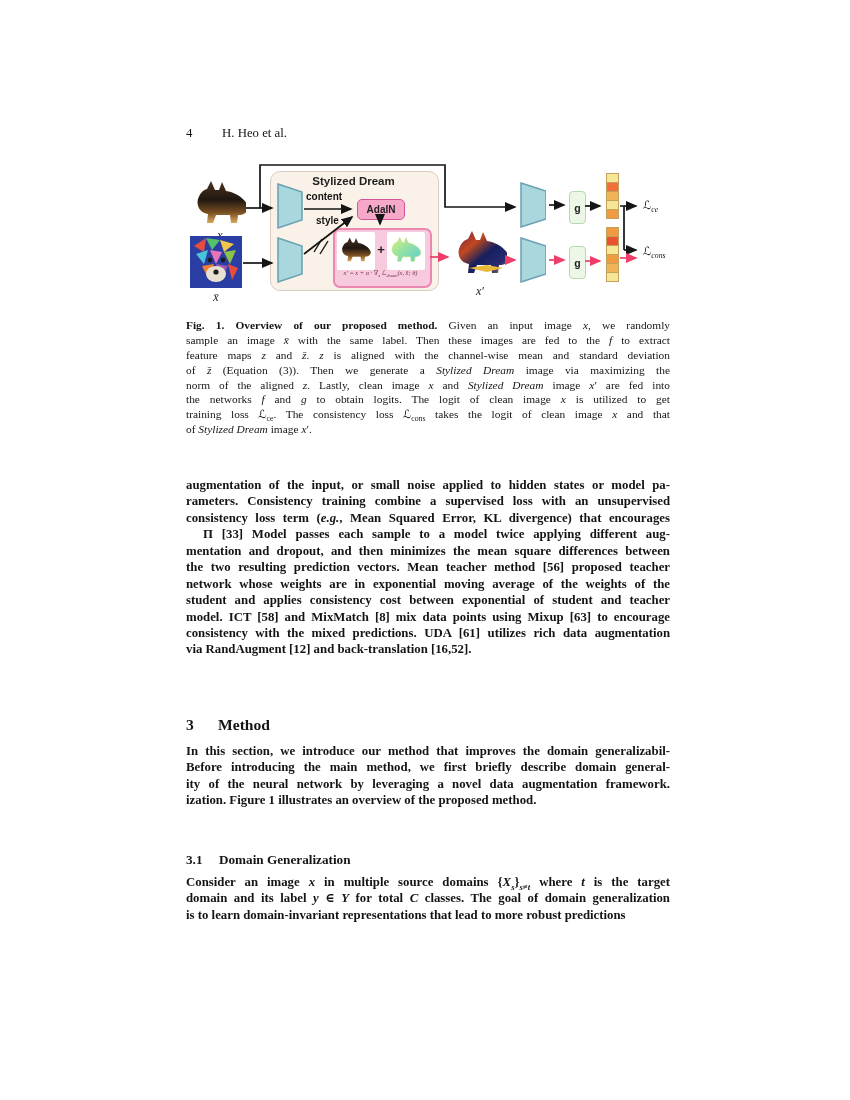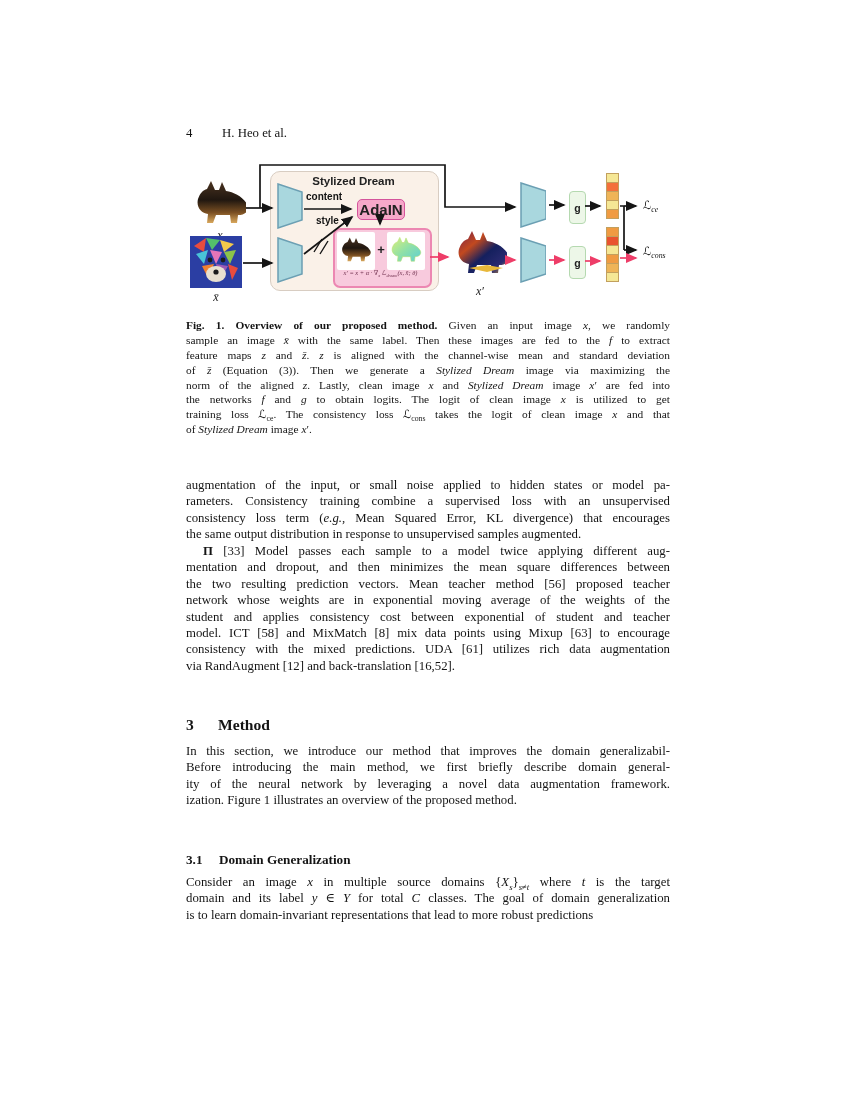--- a/index.html
+++ b/index.html
@@ -15,39 +15,39 @@
   #figsvg{position:absolute;left:0;top:0;z-index:3;}
   .sdbox{left:90px;top:13px;width:167px;height:118px;background:#faf1e8;
          border:1.5px solid #d8cdc2;border-radius:10px;z-index:1;}
   .sdtitle{left:90px;top:17px;width:167px;text-align:center;font-family:"Liberation Sans","DejaVu Sans",sans-serif;
            font-weight:bold;font-size:11.5px;color:#222;z-index:2;}
   .enc{width:26px;height:46px;z-index:2;}
   .enclabel{position:absolute;left:0;top:0;width:20px;height:46px;display:flex;align-items:center;justify-content:center;
             font-family:"Liberation Sans","DejaVu Sans",sans-serif;font-weight:bold;font-size:11px;color:#1c3d4d;}
   .adain{left:177px;top:41px;width:46px;height:19px;background:#f6a8c9;border:1.5px solid #d4549b;border-radius:5px;
          display:flex;align-items:center;justify-content:center;font-family:"Liberation Sans","DejaVu Sans",sans-serif;
-         font-weight:bold;font-size:15px;color:#222;z-index:2;}
+         font-weight:bold;font-size:10px;color:#222;z-index:2;}
   .pinkbox{left:153px;top:70px;width:95px;height:56px;background:#f8cadd;border:2px solid #ec87b2;border-radius:7px;z-index:2;}
   .dreamimg{width:38px;height:38px;background:#ffffff;border-radius:2px;z-index:4;display:flex;align-items:center;justify-content:center;}
   .plussign{left:193px;top:84px;width:16px;text-align:center;font-family:"Liberation Sans",sans-serif;
             font-weight:bold;font-size:13px;color:#222;z-index:4;}
   .formula{left:153px;top:111px;width:95px;text-align:center;font-size:6.4px;font-style:italic;color:#70304e;z-index:4;}
   .gbox{width:15px;height:31px;background:#edf7e8;border:1.3px solid #b5d9b0;border-radius:4px;
         display:flex;align-items:center;justify-content:center;font-family:"Liberation Sans","DejaVu Sans",sans-serif;
         font-weight:bold;font-size:10.5px;color:#222;z-index:2;}
   .logits{width:13px;z-index:2;}
   .lcell{width:11px;height:8px;border:1px solid #c2a05e;margin-top:-1px;}
   .mathlbl{font-style:italic;font-size:12px;color:#222;z-index:2;}
   .losslbl{font-size:11.5px;font-style:italic;z-index:4;}
   .scr{font-family:"DejaVu Sans",sans-serif;font-style:italic;}
   sub{font-size:0.68em;}
   
   #caption{top:318px;left:186px;width:484px;}
   #caption .tline{height:14.9px;line-height:14.9px;font-size:11.4px;}
-  .bodyblock{left:186px;width:484px;}
+  .bodyblock{left:186px;width:484px;font-weight:bold;}
   #bodytext{top:477px;}
   #para3{top:743px;}
   #para4{top:874px;}
   .tline{height:16.45px;line-height:16.45px;font-size:12.8px;text-align:justify;overflow:visible;white-space:nowrap;}
   .tline.just{white-space:normal;text-align-last:justify;overflow:hidden;}
   #para2block .tline:first-child{text-indent:17px;}
   .heading{left:186px;font-weight:bold;margin-top:10px;}
   #sec3{top:706px;font-size:15.6px;}
   #sec31{top:842px;font-size:13.2px;}
   .heading .num{display:inline-block;}
@@ -221,21 +221,20 @@
     <div class="tline just">the networks <i>f</i> and <i>g</i> to obtain logits. The logit of clean image <i>x</i> is utilized to get</div>
     <div class="tline just">training loss <span class="scr">ℒ</span><sub>ce</sub>. The consistency loss <span class="scr">ℒ</span><sub>cons</sub> takes the logit of clean image <i>x</i> and that</div>
     <div class="tline">of <i>Stylized Dream</i> image <i>x</i>′.</div>
   </div>
 
 <div class="abs bodyblock" id="bodytext">
   <div id="para1block">
       <div class="tline just">augmentation of the input, or small noise applied to hidden states or model pa-</div>
       <div class="tline just">rameters. Consistency training combine a supervised loss with an unsupervised</div>
       <div class="tline just">consistency loss term (<i>e.g.</i>, Mean Squared Error, KL divergence) that encourages</div>
-      <div class="tline">the same output distribution in response to unsupervised samples augmented.</div>
     </div>
   <div id="para2block">
       <div class="tline just"><b>Π</b> [33] Model passes each sample to a model twice applying different aug-</div>
       <div class="tline just">mentation and dropout, and then minimizes the mean square differences between</div>
       <div class="tline just">the two resulting prediction vectors. Mean teacher method [56] proposed teacher</div>
       <div class="tline just">network whose weights are in exponential moving average of the weights of the</div>
       <div class="tline just">student and applies consistency cost between exponential of student and teacher</div>
       <div class="tline just">model. ICT [58] and MixMatch [8] mix data points using Mixup [63] to encourage</div>
       <div class="tline just">consistency with the mixed predictions. UDA [61] utilizes rich data augmentation</div>
       <div class="tline">via RandAugment [12] and back-translation [16,52].</div>

